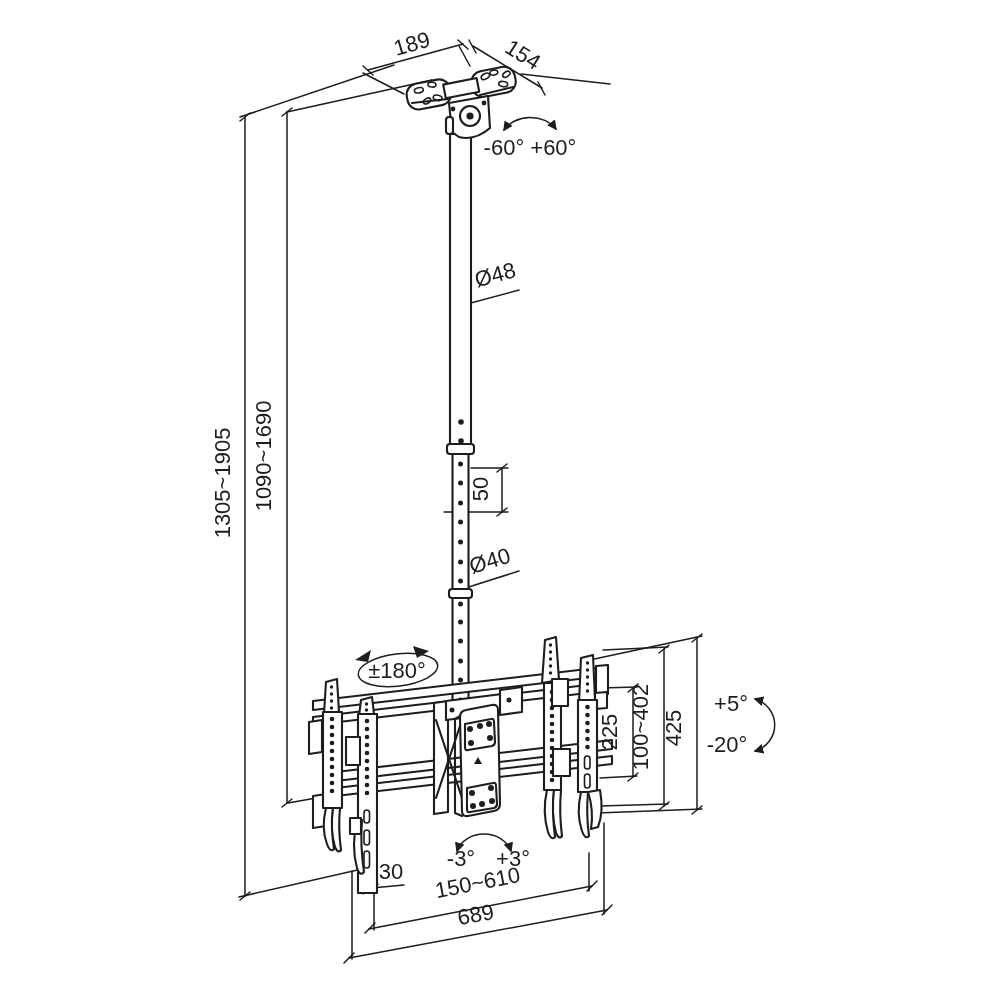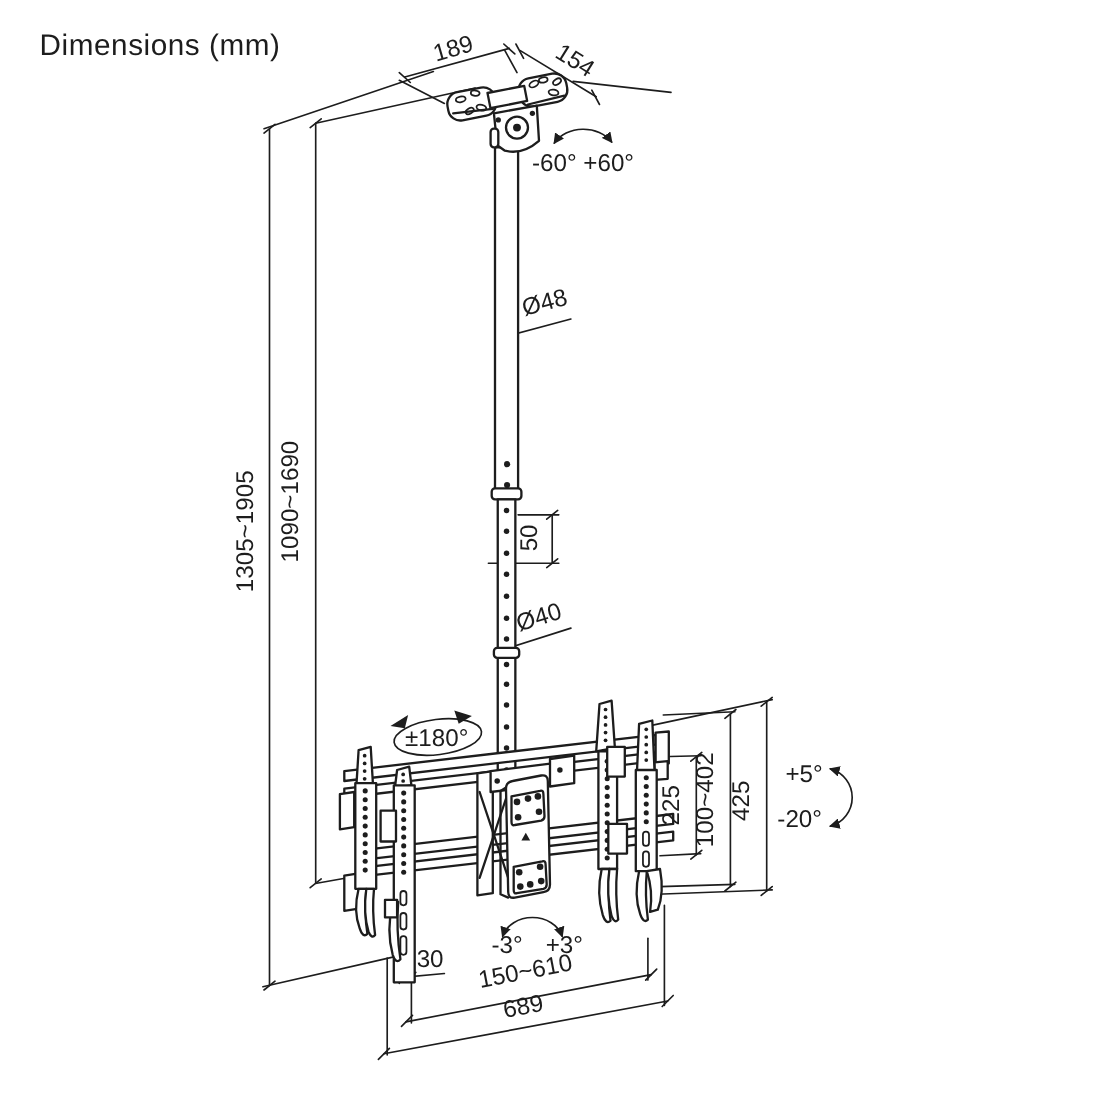--- a/index.html
+++ b/index.html
@@ -13,21 +13,20 @@
   .hwn{stroke:#1d1d1d;stroke-width:2.1;fill:none;stroke-linejoin:round;stroke-linecap:round;}
   .hole{fill:#1d1d1d;stroke:none;}
   .slot{stroke:#1d1d1d;stroke-width:1.6;fill:#fff;}
   text{fill:#1d1d1d;font-family:"Liberation Sans", sans-serif;font-size:22px;}
   .arr{fill:#1d1d1d;stroke:none;}
 </style>
 </head>
 <body>
 
 <div class="stage">
-  <div class="title">Dimensions (mm)</div>
 
   <svg width="1001" height="1001" viewBox="0 0 1001 1001">
     <defs>
       <marker id="arr" viewBox="0 0 10 10" refX="8.5" refY="5" markerWidth="6.5" markerHeight="6.5" orient="auto-start-reverse">
         <path d="M0,0 L10,5 L0,10 z" fill="#1d1d1d"></path>
       </marker>
     </defs>
 
     <g>
 

